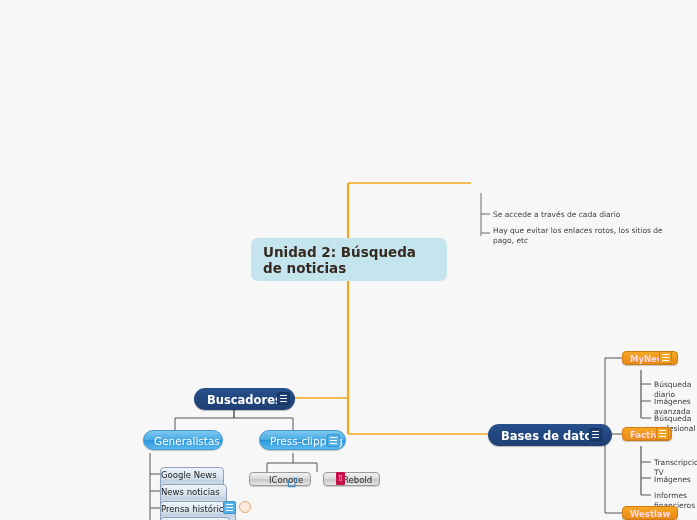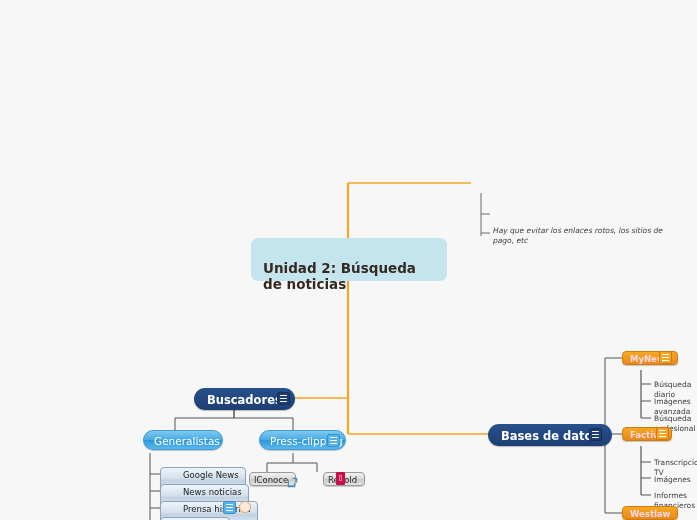--- a/index.html
+++ b/index.html
@@ -12,21 +12,21 @@
   }
   #canvas{position:absolute;left:0;top:0;width:697px;height:520px;}
   #svg-links{position:absolute;left:0;top:0;width:697px;height:520px;pointer-events:none;}
 
   .node{position:absolute;box-sizing:border-box;white-space:nowrap;}
 
   
   .root{
     left:251px;top:238px;width:196px;height:43px;
     background:#c5e5ee;border-radius:7px;
-    padding:23px 12px 0 12px;
+    padding:7px 12px 0 12px;
     color:#352a20;font-weight:bold;font-size:13.5px;
     line-height:15.5px;white-space:normal;
   }
 
   
   .navy{
     background:linear-gradient(#28508c,#1d3e72);
     border-radius:12px;color:#ffffff;font-weight:bold;
     font-size:11.5px;text-align:center;
     padding:5px 13px 0 13px;height:22px;
@@ -49,30 +49,30 @@
     color:#ffd9e6;font-size:8.5px;font-weight:bold;text-align:center;
     padding:2px 7px 0 7px;height:14px;
     box-shadow:0 1px 1px rgba(0,0,0,.2);
   }
 
   
   .graybox{
     background:linear-gradient(#f2f2f2 0%,#dcdcdc 45%,#c9c9c9 55%,#e6e6e6 100%);
     border:1px solid #9a9a9a;border-radius:4px;
     color:#2a2a2a;font-size:8.5px;text-align:center;
-    padding:2px 7px 0 4px;height:14px;
+    padding:2px 7px 0 19px;height:14px;
     box-shadow:0 1px 1px rgba(0,0,0,.18);
   }
 
   
   .bluebox{
     background:linear-gradient(#eef4fa 0%,#d4e0ec 45%,#c2d2e2 55%,#e2eaf3 100%);
     border:1px solid #8fa4ba;border-radius:4px;
     color:#1d1d1d;font-size:8.5px;text-align:center;
-    padding:2px 6px 0 22px;height:25px;
+    padding:2px 6px 0 0;height:25px;
     box-shadow:0 1px 1px rgba(0,0,0,.15);
   }
 
   
   .leaf{
     color:#3d3d3d;font-size:7.5px;
     line-height:9.5px;white-space:normal;
   }
 
   
@@ -150,22 +150,25 @@
     <path d="M641,495 L651,495" stroke="#555" stroke-width="1" fill="none"></path>
 
     <path d="M641,520 L641,513" stroke="#555" stroke-width="1.2" fill="none"></path>
   </svg>
 
   <div class="node root">
     <span>Unidad 2: Búsqueda de noticias</span>
   </div>
 
 
-
-  <div class="node leaf" style="left:493px;top:226px;width:180px;font-style:italic;">
+  <div class="node leaf" style="left:493px;top:210px;width:190px;">
+    <span>Se accede a través de cada diario</span>
+  </div>
+
+  <div class="node leaf" style="left:493px;top:226px;width:180px;">
     <span>Hay que evitar los enlaces rotos, los sitios de pago, etc</span>
   </div>
 
   <div class="node navy" style="left:194px;top:388px;">
     <span>Buscadores</span>
   </div>
   <span class="icon note navy-note" style="left:277px;top:392px;">
     <i class="w1"></i>
       <i class="w2"></i>
       <i class="w3"></i>

